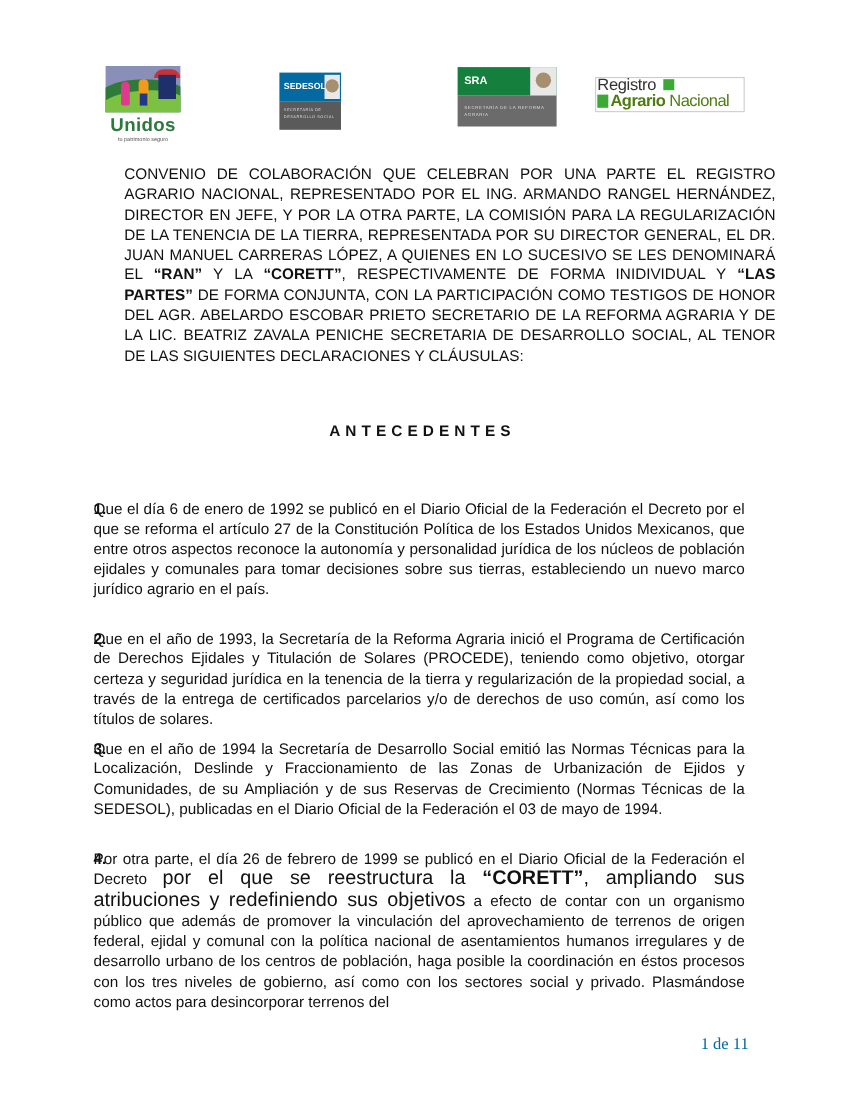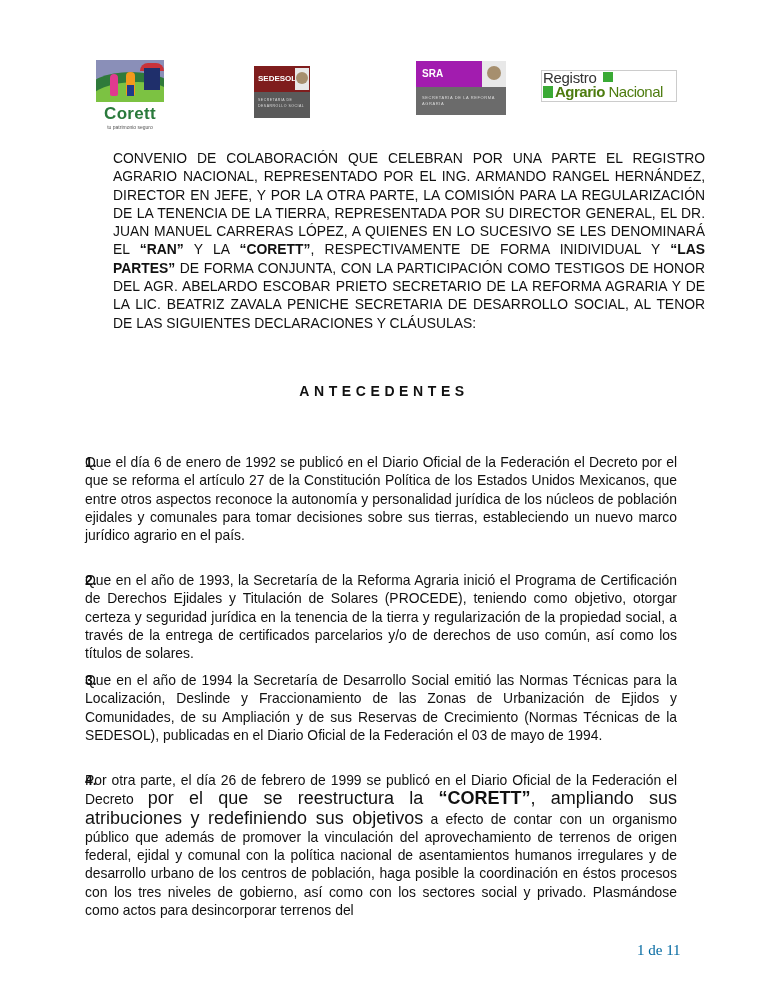--- a/index.html
+++ b/index.html
@@ -13,29 +13,29 @@
   .corett .hill-light { position:absolute; left:-6px; top:22px; width:80px; height:30px; background:#7cc242; border-radius:60% 40% 0 0; }
   .corett .house { position:absolute; left:48px; top:8px; width:16px; height:22px; background:#1f2f6b; }
   .corett .roof { position:absolute; left:44px; top:3px; width:24px; height:8px; background:#c8323a; border-radius:8px 8px 0 0; }
   .corett .kid1 { position:absolute; left:14px; top:14px; width:8px; height:22px; background:#e03a8f; border-radius:4px 4px 2px 2px; }
   .corett .kid2 { position:absolute; left:30px; top:12px; width:9px; height:24px; background:#f39a1d; border-radius:4px 4px 2px 2px; }
   .corett .kid2 .legs { position:absolute; left:1px; top:13px; width:7px; height:11px; background:#203a8a; }
   .corett .name { position:absolute; left:0; top:44px; width:68px; text-align:center; font-weight:bold; font-size:17px; color:#2a7a3c; letter-spacing:0.3px; }
   .corett .tag { position:absolute; left:0; top:64px; width:68px; text-align:center; font-size:5px; color:#555; }
 
   .sedesol { left:254px; top:66px; width:56px; height:52px; }
-  .sedesol .top { position:absolute; left:0; top:0; width:56px; height:26px; background:#7f1d1d; }
+  .sedesol .top { position:absolute; left:0; top:0; width:56px; height:26px; background:#0369a1; }
   .sedesol .top .lbl { position:absolute; left:4px; top:8px; font-size:8px; font-weight:bold; color:#fff; }
   .sedesol .seal { position:absolute; left:41px; top:2px; width:14px; height:22px; background:#e8e8e8; }
   .sedesol .seal i { position:absolute; left:1px; top:4px; width:12px; height:12px; border-radius:50%; background:#8a6a3a; opacity:0.7; }
   .sedesol .bot { position:absolute; left:0; top:26px; width:56px; height:26px; background:#5a5a5a; }
   .sedesol .bot .lbl { position:absolute; left:4px; top:5px; width:50px; font-size:3.5px; line-height:6px; color:#ddd; letter-spacing:0.5px; }
 
   .sra { left:416px; top:61px; width:90px; height:54px; }
-  .sra .top { position:absolute; left:0; top:0; width:90px; height:26px; background:#a21caf; }
+  .sra .top { position:absolute; left:0; top:0; width:90px; height:26px; background:#15803d; }
   .sra .top .lbl { position:absolute; left:6px; top:7px; font-size:10px; font-weight:bold; color:#fff; }
   .sra .seal { position:absolute; left:66px; top:0; width:24px; height:26px; background:#e8e8e8; }
   .sra .seal i { position:absolute; left:5px; top:5px; width:14px; height:14px; border-radius:50%; background:#8a6a3a; opacity:0.7; }
   .sra .bot { position:absolute; left:0; top:26px; width:90px; height:28px; background:#6b6b6b; }
   .sra .bot .lbl { position:absolute; left:6px; top:8px; width:82px; font-size:4px; line-height:6px; color:#ddd; letter-spacing:0.6px; }
 
   .ran { left:541px; top:70px; width:161px; height:32px; }
   .ran .box { position:absolute; left:0; top:0; width:134px; height:30px; border:1px solid #ccc; background:#fff; }
   .ran .l1 { position:absolute; left:2px; top:-1px; font-size:15px; color:#333; letter-spacing:-0.3px; }
   .ran .l2 { position:absolute; left:14px; top:13px; font-size:15px; color:#4d7c0f; letter-spacing:-0.5px; }
@@ -64,21 +64,21 @@
   <div class="scene">
     <div class="hill-dark"></div>
     <div class="hill-light"></div>
     <div class="roof"></div>
     <div class="house"></div>
     <div class="kid1"></div>
     <div class="kid2">
         <div class="legs"></div>
       </div>
   </div>
-  <div class="name">Corett</div>
+  <div class="name">Unidos</div>
   <div class="tag">tu patrimonio seguro</div>
 </div>
 
 <div class="logo sedesol">
   <div class="top">
       <span class="lbl">SEDESOL</span>
     </div>
   <div class="seal">
       <i></i>
     </div>

